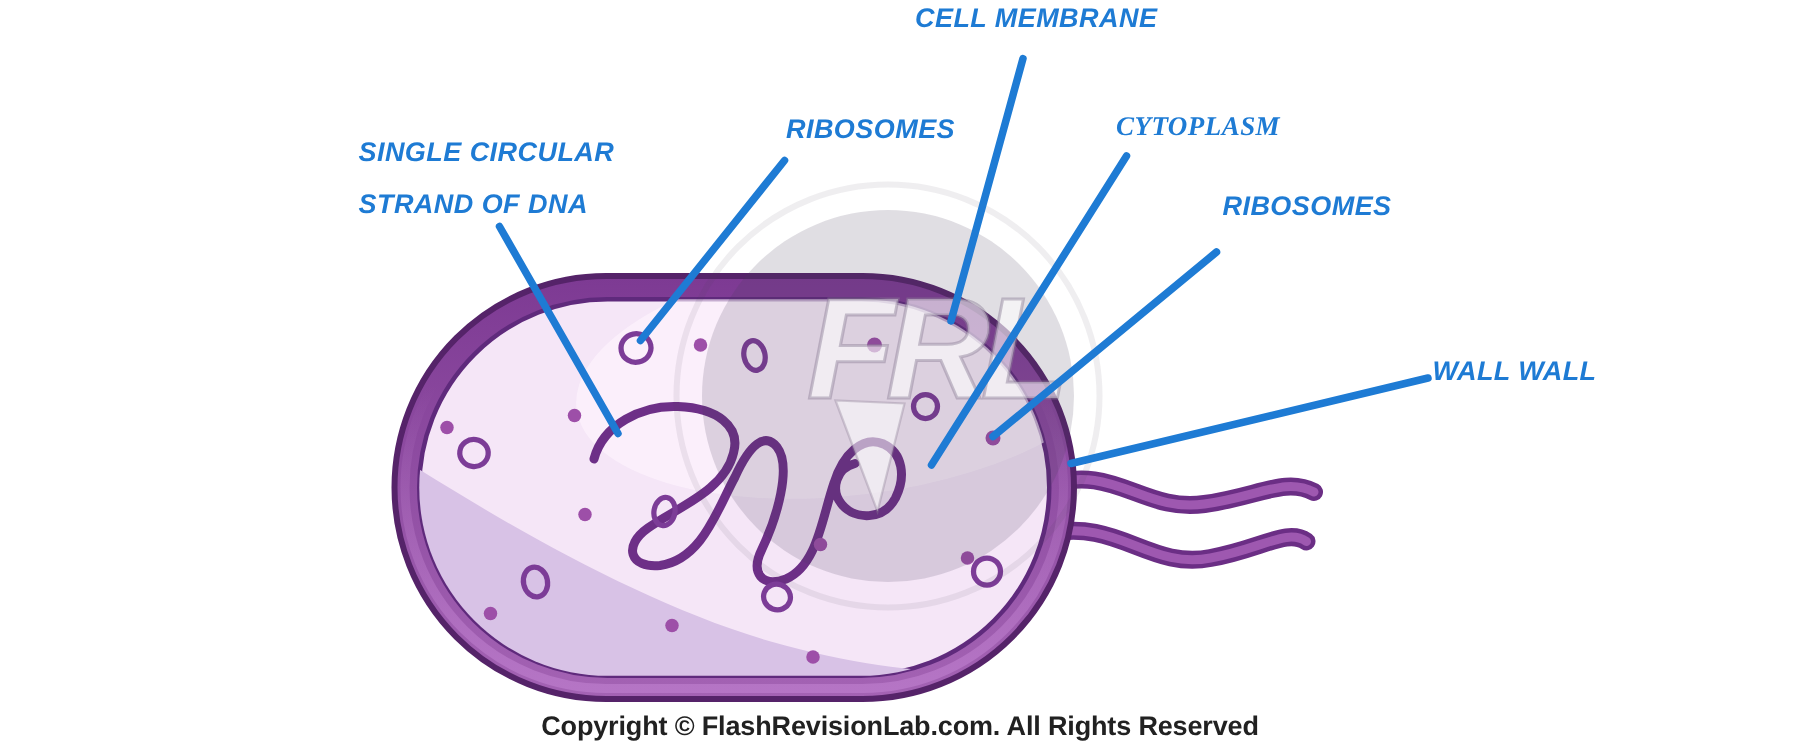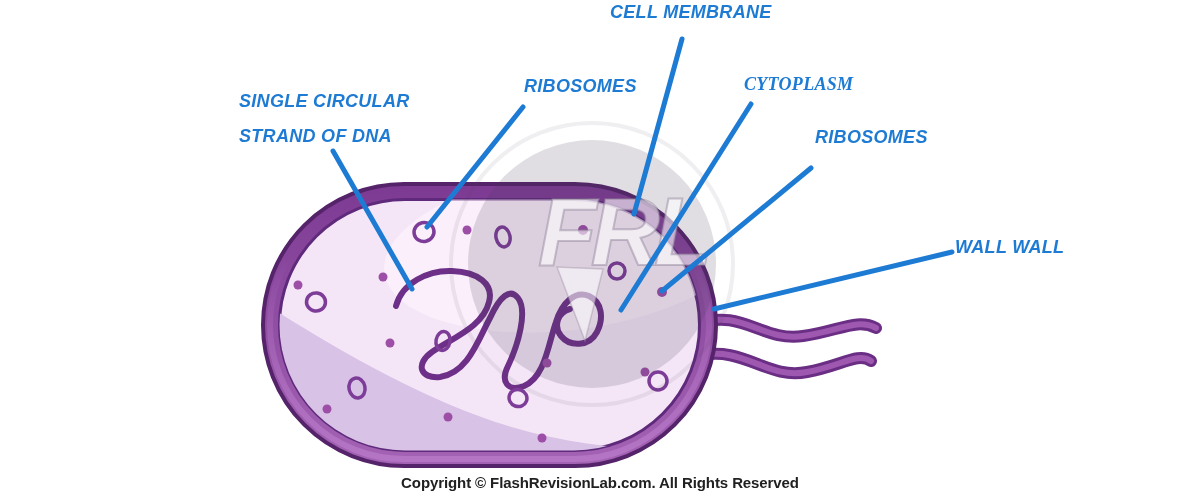--- a/index.html
+++ b/index.html
@@ -33,21 +33,21 @@
   #label-dna{left:239px;top:84px;}
   #label-plasmids{left:524px;top:73px;}
   #label-cell-membrane{left:610px;top:-1px;}
   #label-cytoplasm{left:744px;top:71px;font-family:Liberation Serif, serif;}
   #label-ribosomes{left:815px;top:124px;}
   #label-cell-wall{left:955px;top:234px;}
   #copyright{
     position:absolute;
     left:0;right:0;top:474px;
     text-align:center;
-    font-size:15px;
+    font-size:18px;
     font-weight:600;
     letter-spacing:-0.1px;
     color:#212121;
   }
 </style>
 </head>
 <body>
 
 <div id="stage">
 

